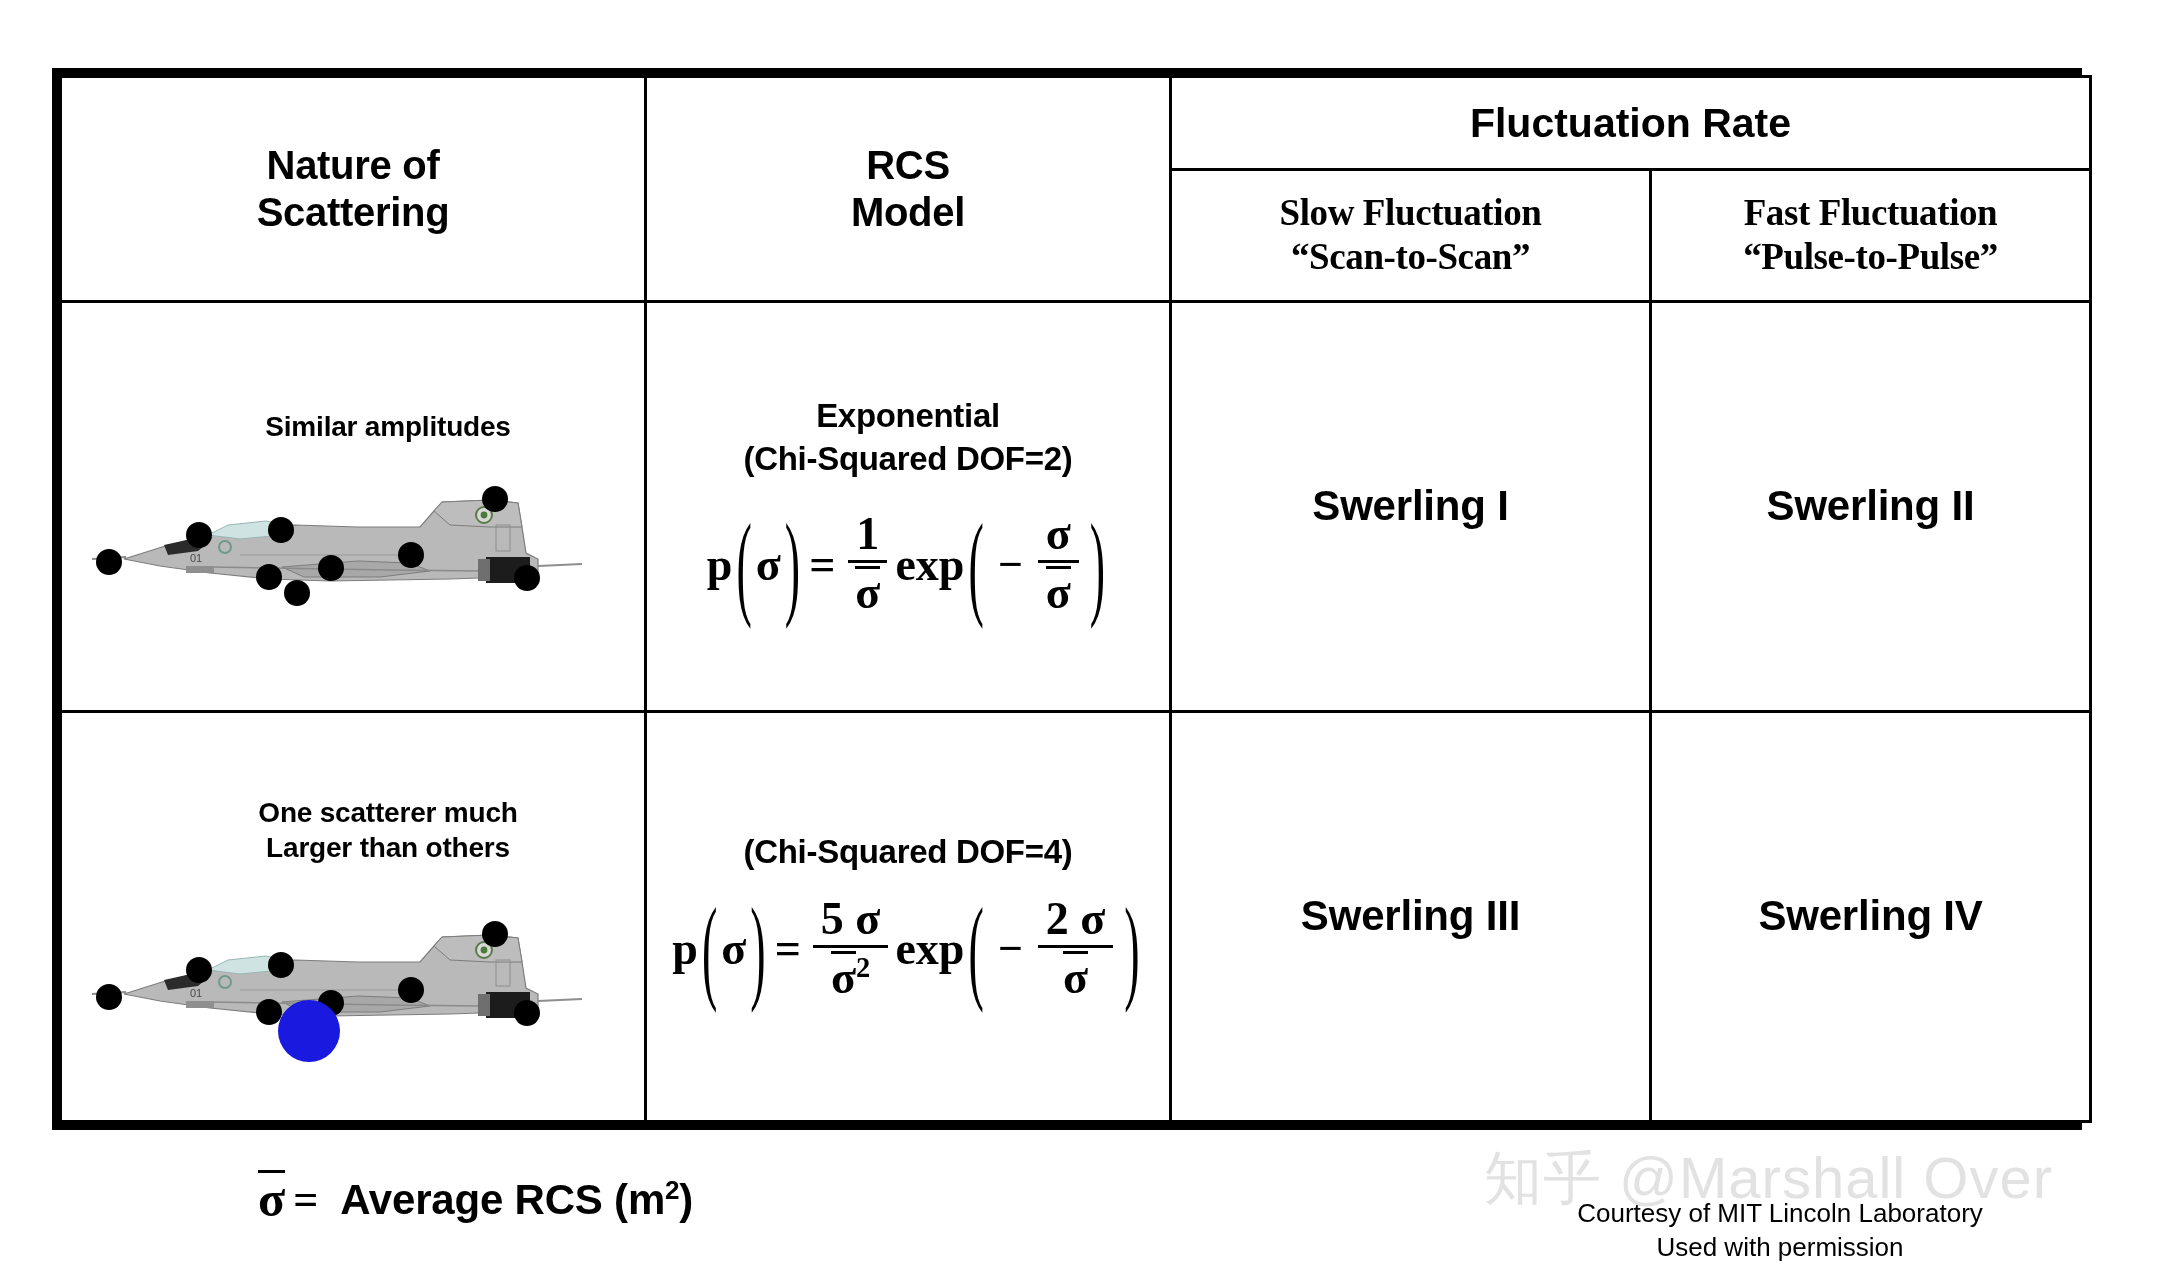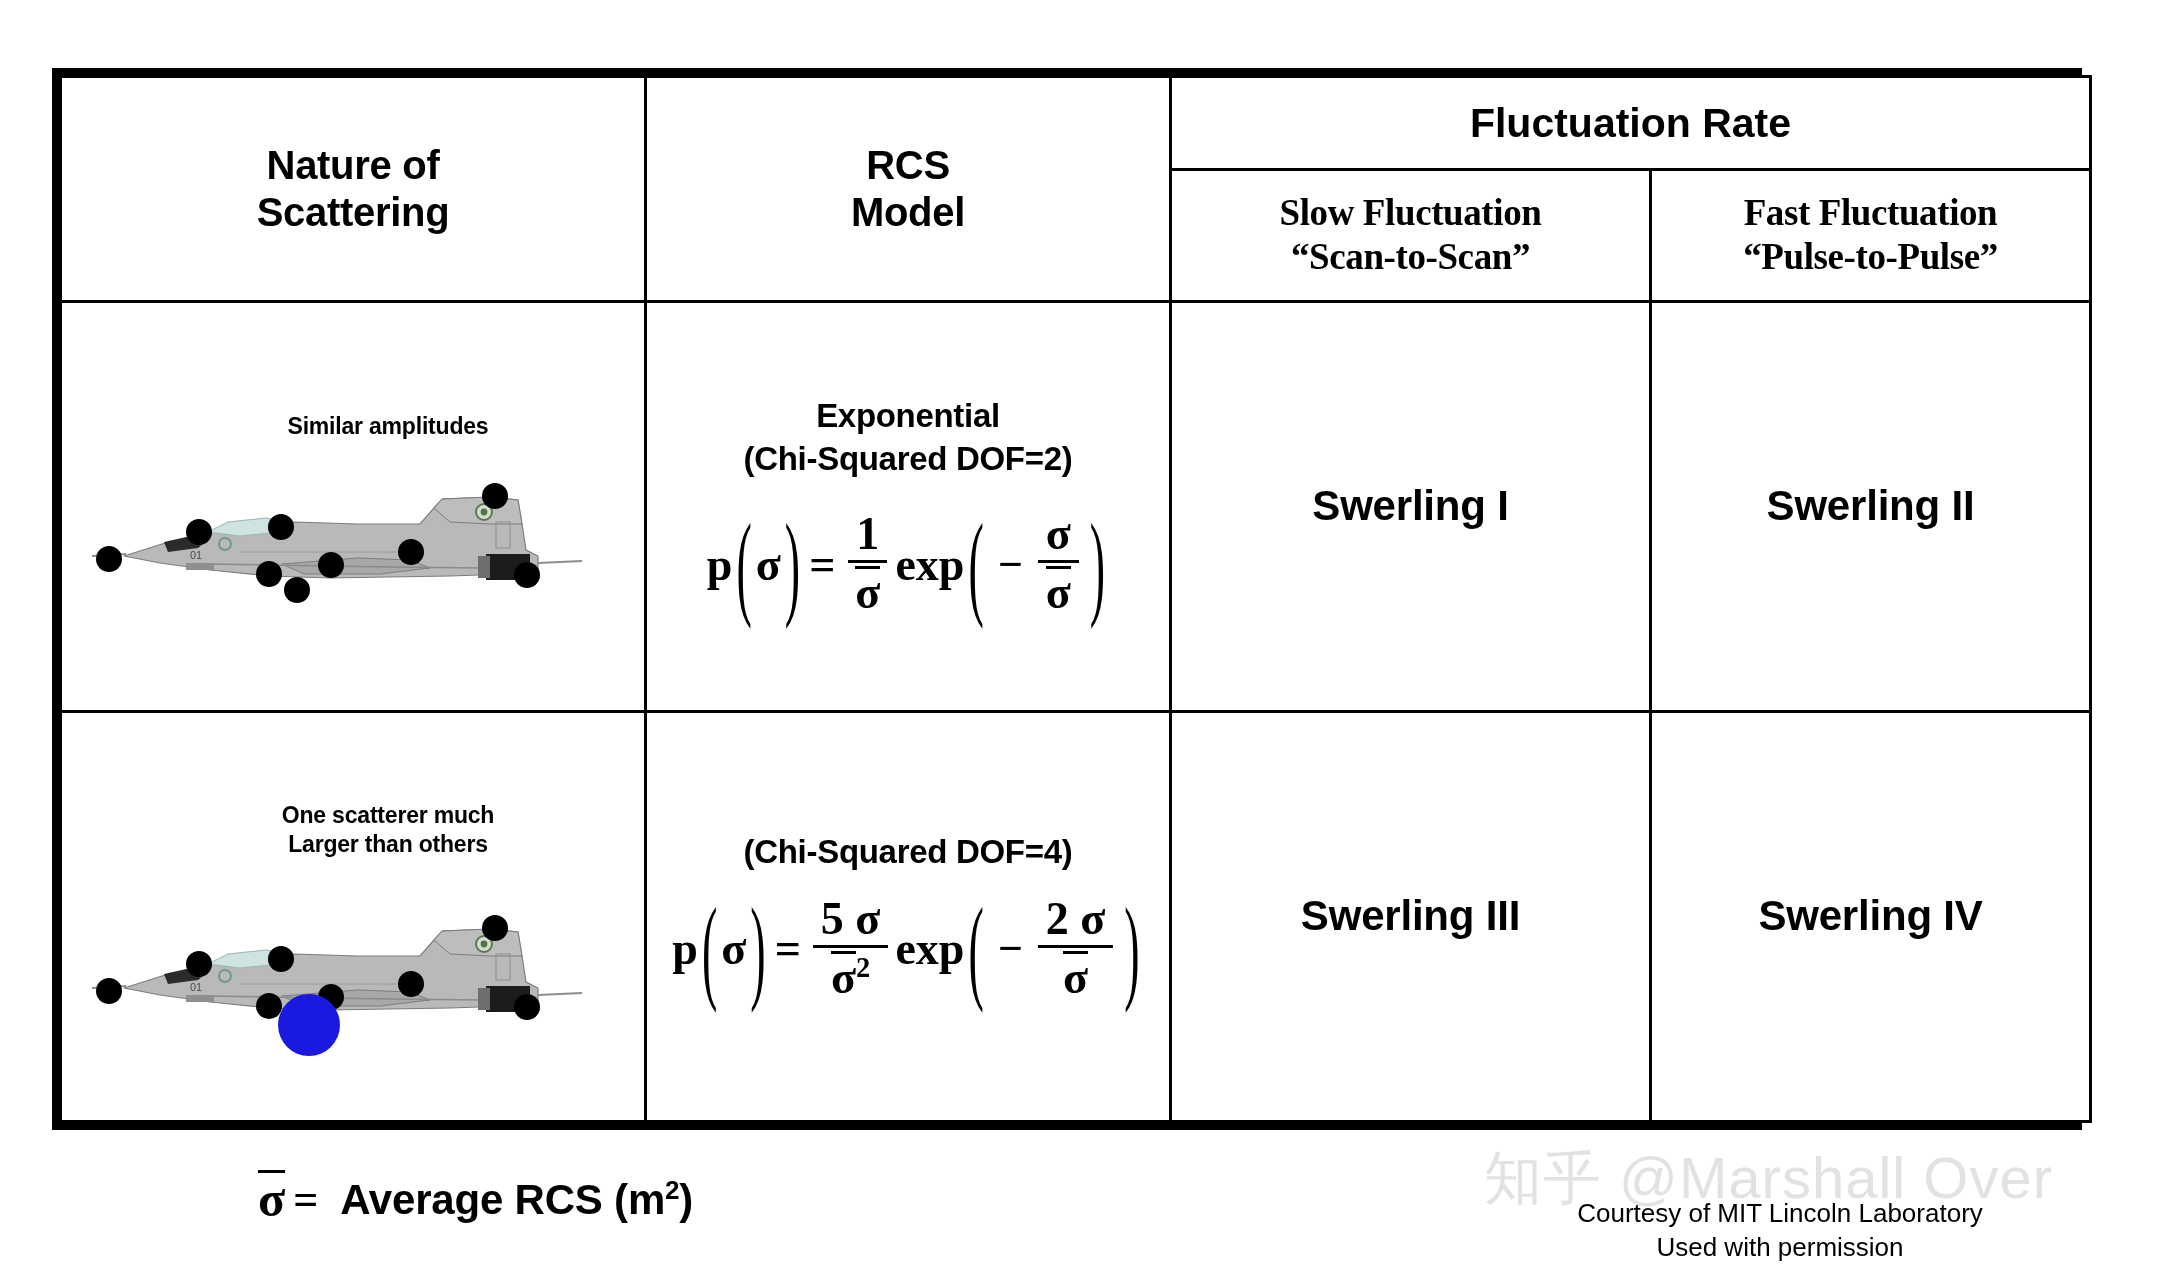--- a/index.html
+++ b/index.html
@@ -70,21 +70,21 @@
   }
   .header-row-1 { height: 88px; }
 
   
   .cell-nature {
     vertical-align: top;
     text-align: left;
     position: relative;
   }
   .nature-label {
-    font-size: 23px;
+    font-size: 28px;
     font-weight: bold;
     line-height: 1.28;
     padding: 14px 0 0 70px;
     letter-spacing: -0.2px;
     white-space: pre-line;
   }
   .cell-model {
     vertical-align: top;
     padding-top: 26px;
   }

